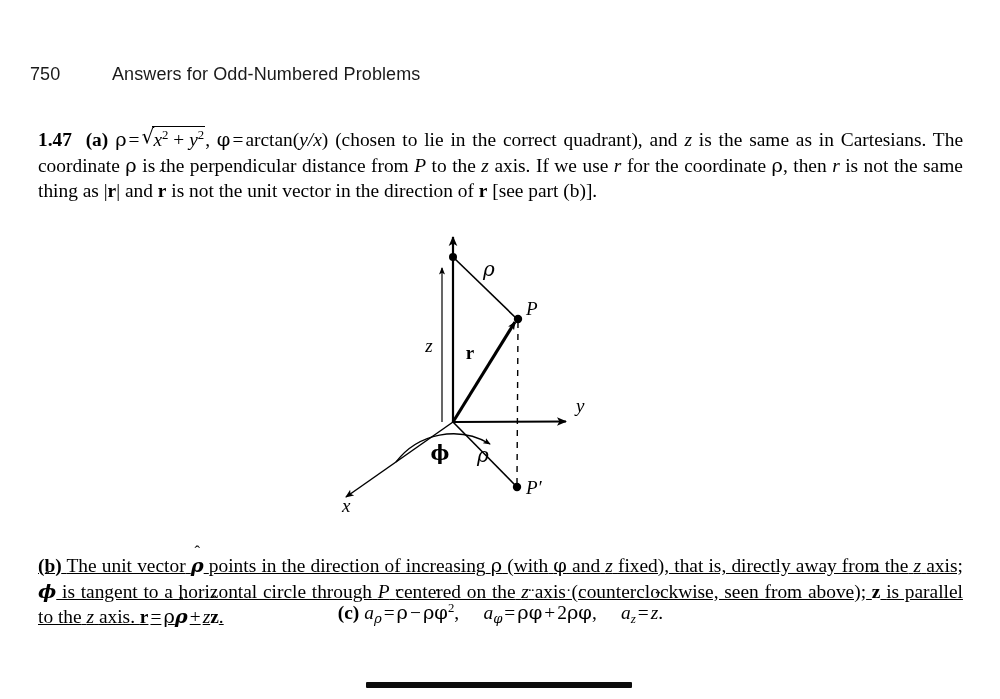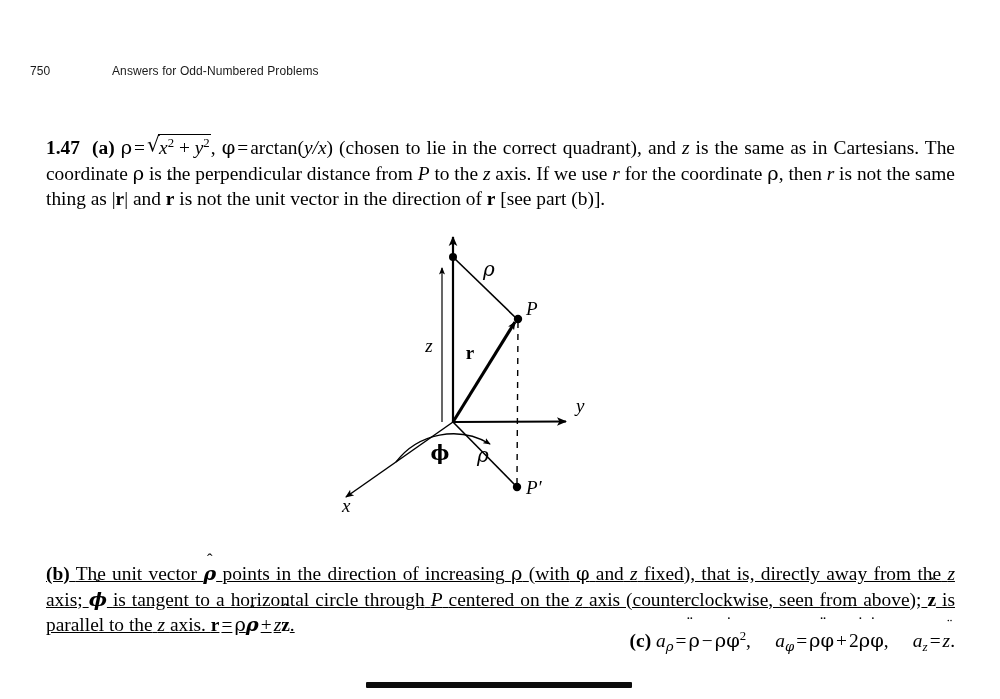--- a/index.html
+++ b/index.html
@@ -17,21 +17,21 @@
   }
 
   
   .page-header {
     position: absolute;
     top: 64px;
     left: 30px;
     width: 940px;
     height: 24px;
     font-family: "Liberation Sans", "DejaVu Sans", sans-serif;
-    font-size: 12px;
+    font-size: 18px;
     letter-spacing: 0.1px;
     color: #1a1a1a;
     white-space: nowrap;
   }
   .page-header .folio {
     display: inline-block;
     width: 82px;
   }
   .page-header .running-head {
     display: inline-block;
@@ -43,24 +43,24 @@
     left: 30px;
     width: 941px;
     font-size: 19.4px;
     line-height: 25.6px;
     text-align: justify;
     text-justify: inter-word;
     color: #000000;
   }
   #para-a { top: 118px; }
   #para-b { top: 545px; text-decoration: underline; }
-  #para-c { top: 612px; text-align: right; }
+  #para-c { top: 592px; text-align: center; }
 
   .body-block p {
-    margin: 16px;
+    margin: 8px;
   }
 
   b, .bold { font-weight: bold; }
 
   .mi { font-style: italic; font-family: "Liberation Serif", serif; }
   .mb { font-weight: bold; font-family: "Liberation Serif", serif; }
   .mgr { font-family: "DejaVu Serif", serif; font-style: normal; }
   .op { padding: 0 2px; }
 
   

